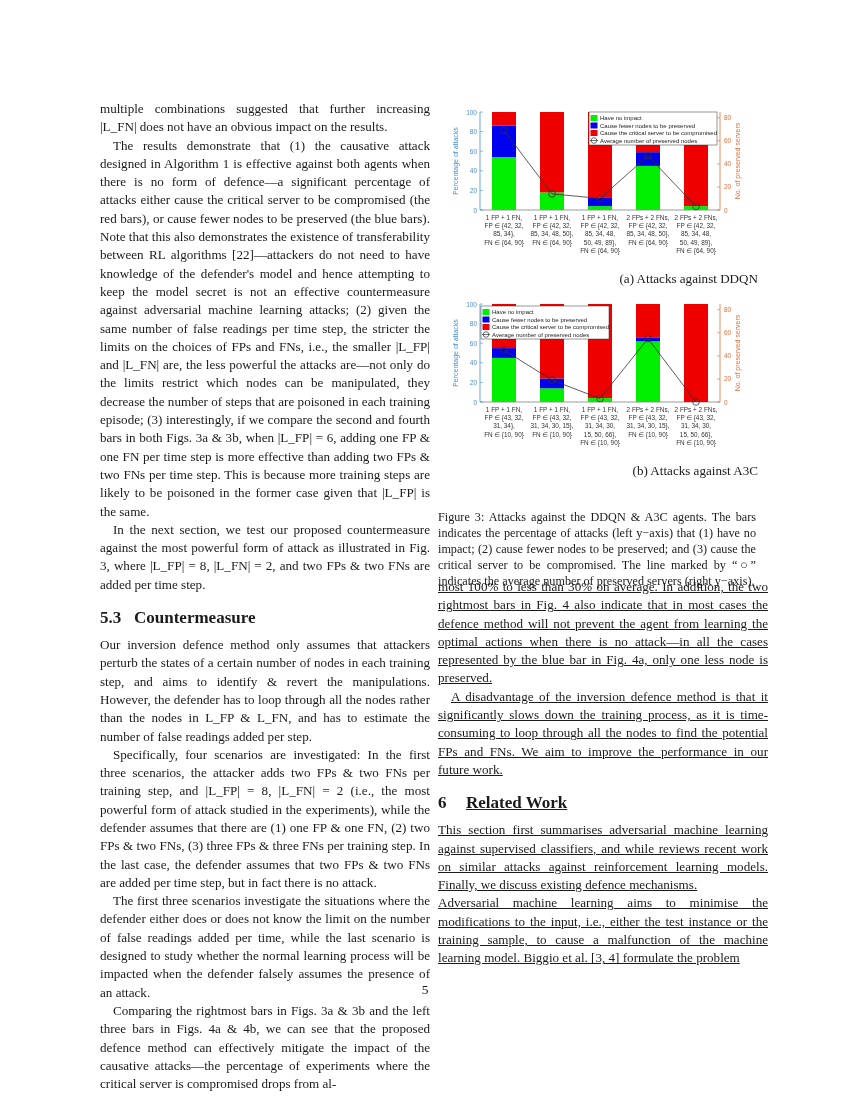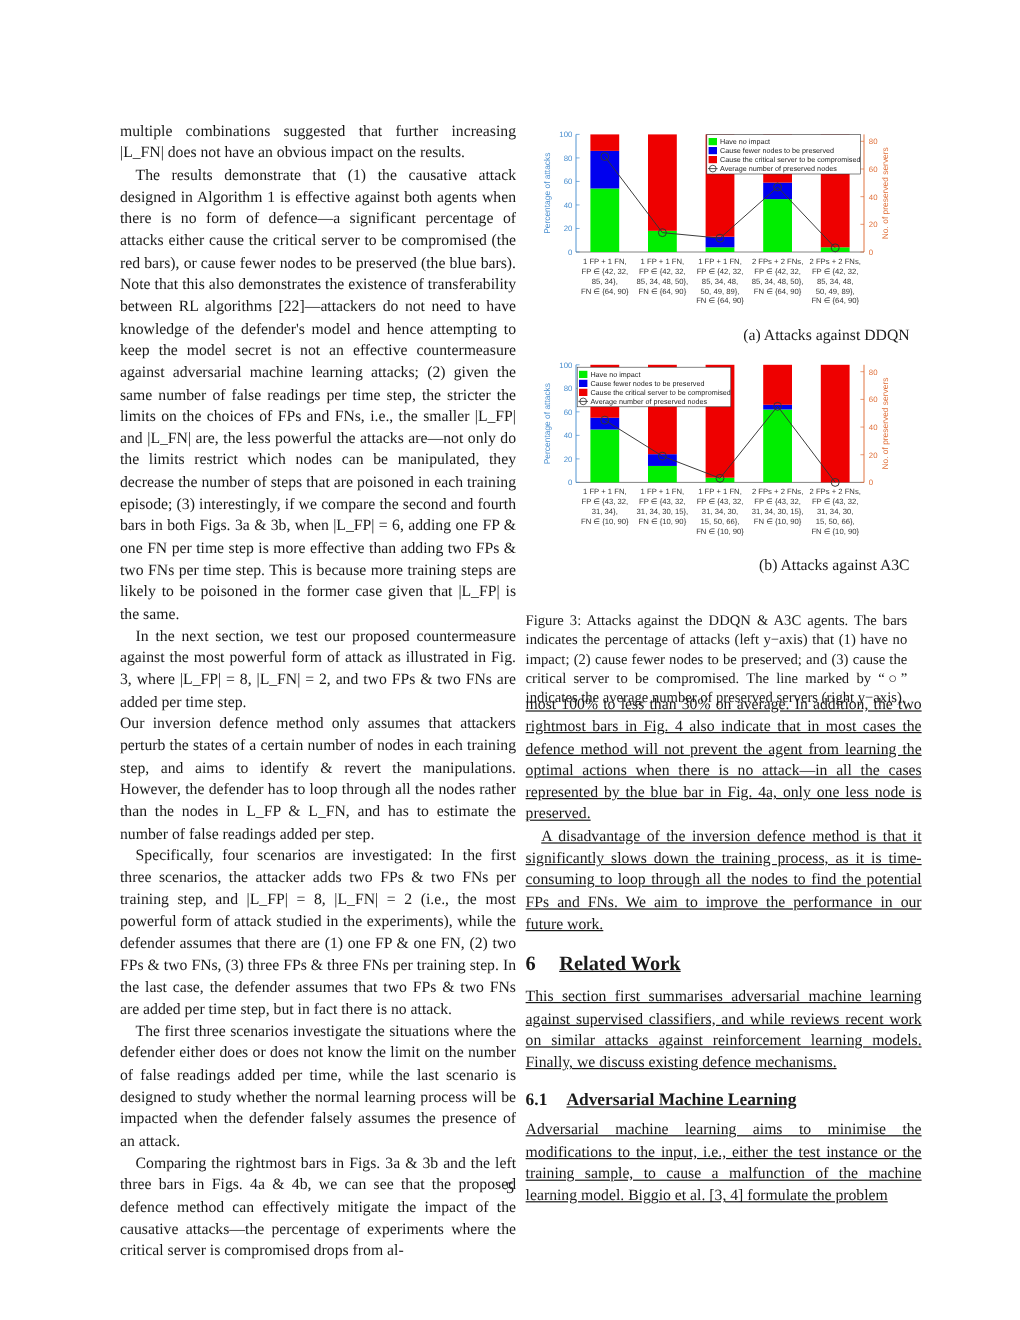--- a/index.html
+++ b/index.html
@@ -20,20 +20,21 @@
   .page-num { position:absolute; left:0; width:850px; top:982px; text-align:center; font-size:13.5px; }
   .chart-text { font-family:"Liberation Sans","DejaVu Sans",sans-serif; }
 </style>
 </head>
 <body>
 
 <div class="col col-left">
   <p>multiple combinations suggested that further increasing |L_FN| does not have an obvious impact on the results.</p>
   <p class="indent">The results demonstrate that (1) the causative attack designed in Algorithm 1 is effective against both agents when there is no form of defence—a significant percentage of attacks either cause the critical server to be compromised (the red bars), or cause fewer nodes to be preserved (the blue bars). Note that this also demonstrates the existence of transferability between RL algorithms [22]—attackers do not need to have knowledge of the defender's model and hence attempting to keep the model secret is not an effective countermeasure against adversarial machine learning attacks; (2) given the same number of false readings per time step, the stricter the limits on the choices of FPs and FNs, i.e., the smaller |L_FP| and |L_FN| are, the less powerful the attacks are—not only do the limits restrict which nodes can be manipulated, they decrease the number of steps that are poisoned in each training episode; (3) interestingly, if we compare the second and fourth bars in both Figs. 3a &amp; 3b, when |L_FP| = 6, adding one FP &amp; one FN per time step is more effective than adding two FPs &amp; two FNs per time step. This is because more training steps are likely to be poisoned in the former case given that |L_FP| is the same.</p>
   <p class="indent">In the next section, we test our proposed countermeasure against the most powerful form of attack as illustrated in Fig. 3, where |L_FP| = 8, |L_FN| = 2, and two FPs &amp; two FNs are added per time step.</p>
+  <h2 class="sec"><span class="num">5.3</span><span>Countermeasure</span></h2>
   <p>Our inversion defence method only assumes that attackers perturb the states of a certain number of nodes in each training step, and aims to identify &amp; revert the manipulations. However, the defender has to loop through all the nodes rather than the nodes in L_FP &amp; L_FN, and has to estimate the number of false readings added per step.</p>
   <p class="indent">Specifically, four scenarios are investigated: In the first three scenarios, the attacker adds two FPs &amp; two FNs per training step, and |L_FP| = 8, |L_FN| = 2 (i.e., the most powerful form of attack studied in the experiments), while the defender assumes that there are (1) one FP &amp; one FN, (2) two FPs &amp; two FNs, (3) three FPs &amp; three FNs per training step. In the last case, the defender assumes that two FPs &amp; two FNs are added per time step, but in fact there is no attack.</p>
   <p class="indent">The first three scenarios investigate the situations where the defender either does or does not know the limit on the number of false readings added per time, while the last scenario is designed to study whether the normal learning process will be impacted when the defender falsely assumes the presence of an attack.</p>
   <p class="indent">Comparing the rightmost bars in Figs. 3a &amp; 3b and the left three bars in Figs. 4a &amp; 4b, we can see that the proposed defence method can effectively mitigate the impact of the causative attacks—the percentage of experiments where the critical server is compromised drops from al-</p>
 </div>
 
 <div class="figure">
   <div class="chart" id="chart-0">
       <svg width="320" height="165" viewBox="0 0 320 165" class="chart-text">
         <line x1="42" y1="7" x2="42" y2="105" stroke="#4a8fcf" stroke-width="0.8"></line>
@@ -200,17 +201,16 @@
     </div>
   <div class="subcap">(b) Attacks against A3C</div>
   <div class="caption">Figure 3: Attacks against the DDQN &amp; A3C agents. The bars indicates the percentage of attacks (left y−axis) that (1) have no impact; (2) cause fewer nodes to be preserved; and (3) cause the critical server to be compromised. The line marked by “○” indicates the average number of preserved servers (right y−axis).</div>
 </div>
 
 <div class="col col-right">
   <p>most 100% to less than 30% on average. In addition, the two rightmost bars in Fig. 4 also indicate that in most cases the defence method will not prevent the agent from learning the optimal actions when there is no attack—in all the cases represented by the blue bar in Fig. 4a, only one less node is preserved.</p>
   <p class="indent">A disadvantage of the inversion defence method is that it significantly slows down the training process, as it is time-consuming to loop through all the nodes to find the potential FPs and FNs. We aim to improve the performance in our future work.</p>
   <h2 class="sec" style=""><span class="num" style="width:28px;">6</span><span>Related Work</span></h2>
   <p>This section first summarises adversarial machine learning against supervised classifiers, and while reviews recent work on similar attacks against reinforcement learning models. Finally, we discuss existing defence mechanisms.</p>
-  <h3 class="sub"><span class="num">6.1</span><span>Adversarial Machine Learning</span></h3>
   <p>Adversarial machine learning aims to minimise the modifications to the input, i.e., either the test instance or the training sample, to cause a malfunction of the machine learning model. Biggio et al. [3, 4] formulate the problem</p>
 </div>
 
 <div class="page-num">5</div>
 
 </body></html>

